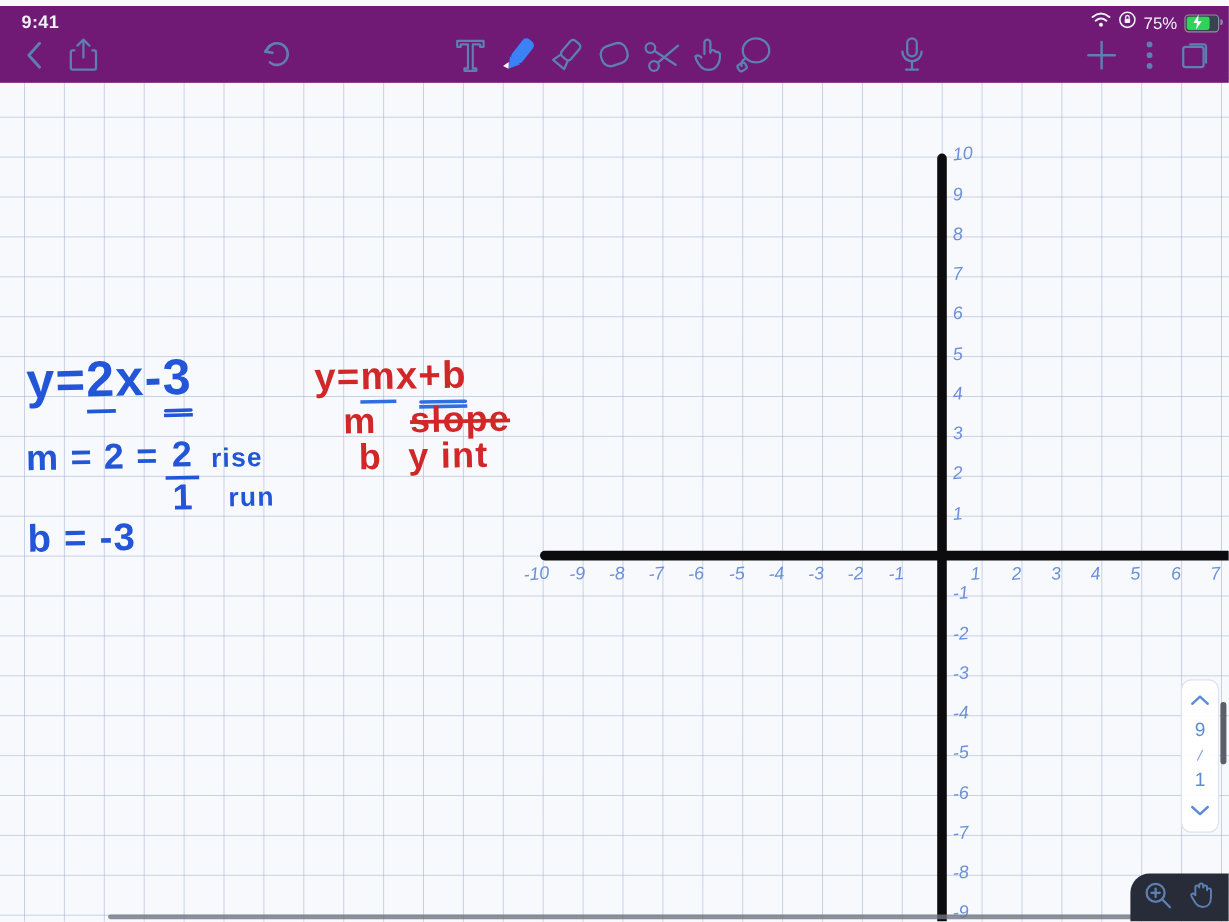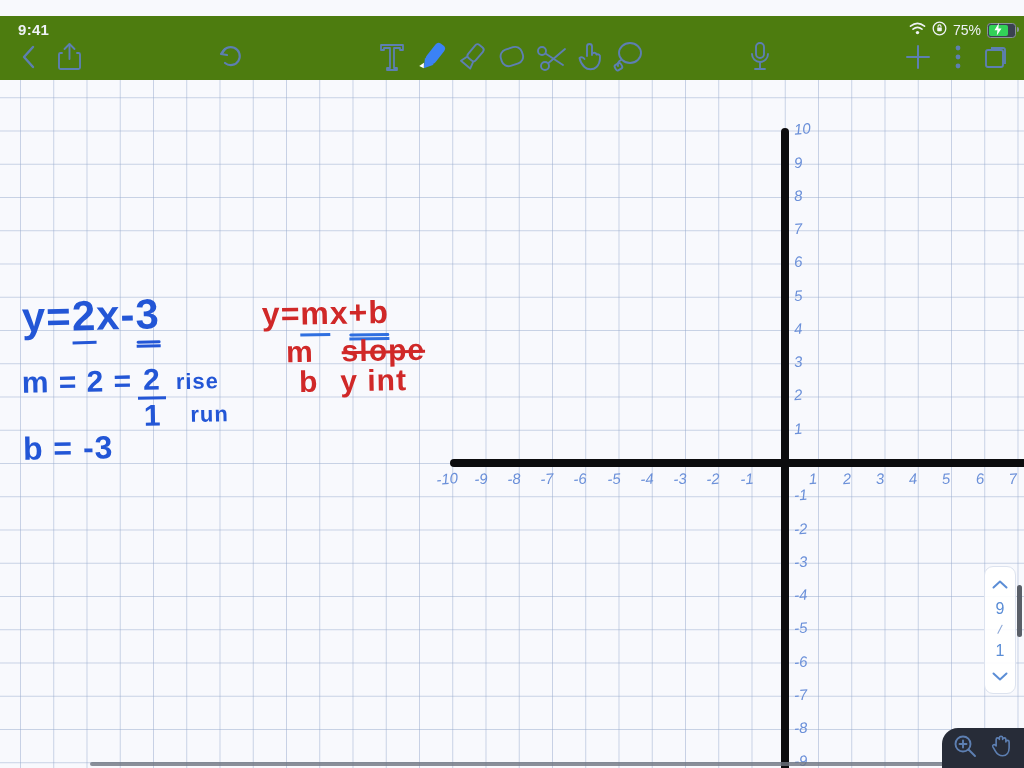--- a/index.html
+++ b/index.html
@@ -3,22 +3,22 @@
 <meta charset="utf-8">
 <style>
   html,body{margin:0;padding:0;}
   body{
     width:1024px;height:768px;overflow:hidden;position:relative;
     font-family:"Liberation Sans",sans-serif;background:#f8f9fd;
     -webkit-font-smoothing:antialiased;
   }
   
   .topbar{
-    position:absolute;top:16px;left:0;width:1024px;height:64px;
-    background:#4d7c0f;color:#eef1f6;z-index:20;
+    position:absolute;top:5px;left:0;width:1024px;height:64px;
+    background:#701a75;color:#eef1f6;z-index:20;
   }
   .statusbar{position:absolute;top:3px;left:0;right:0;height:20px;}
   .time{position:absolute;left:18px;top:2px;font-size:15px;font-weight:700;letter-spacing:.3px;}
   .status-right{position:absolute;right:8px;top:1px;display:flex;align-items:center;gap:6px;height:20px;}
   .battery-pct{font-size:14px;font-weight:500;}
   .battery{width:27px;height:13px;border:1px solid #8b919c;border-radius:3.5px;position:relative;background:#3a4150;}
   .battery .fill{position:absolute;left:1px;top:1px;bottom:1px;width:19px;background:#32d158;border-radius:2px;}
   .battery .tip{position:absolute;right:-4px;top:3.5px;width:2.5px;height:5px;background:#8b919c;border-radius:0 2px 2px 0;}
   .battery .bolt{position:absolute;left:6px;top:-1px;font-size:11px;color:#fff;}
   

